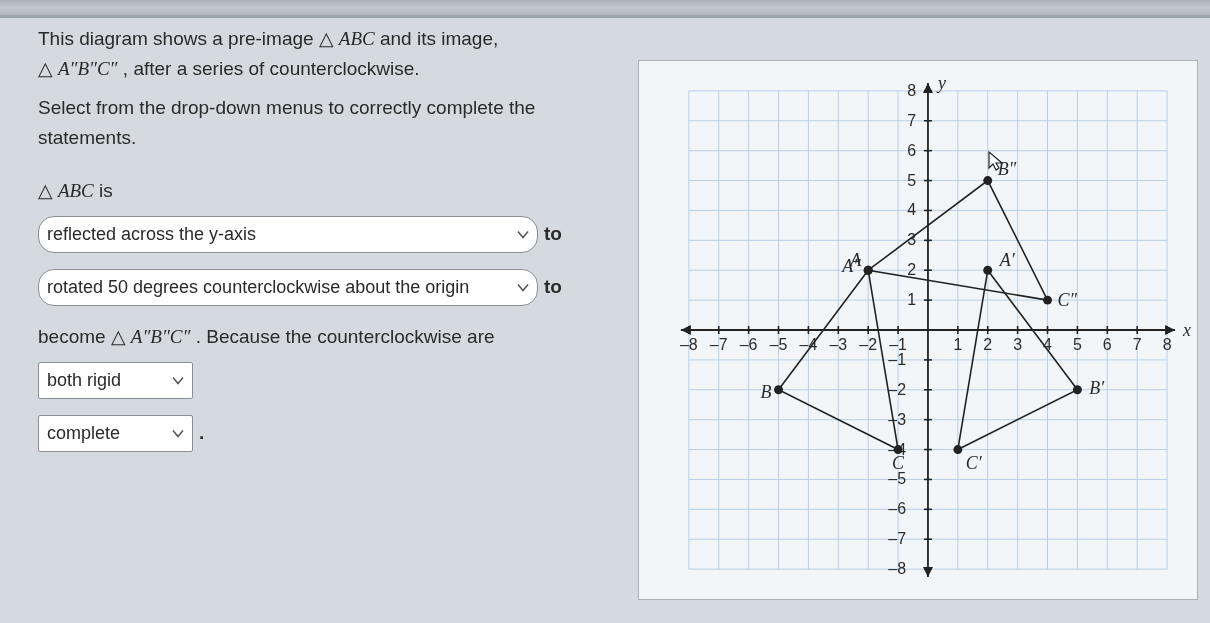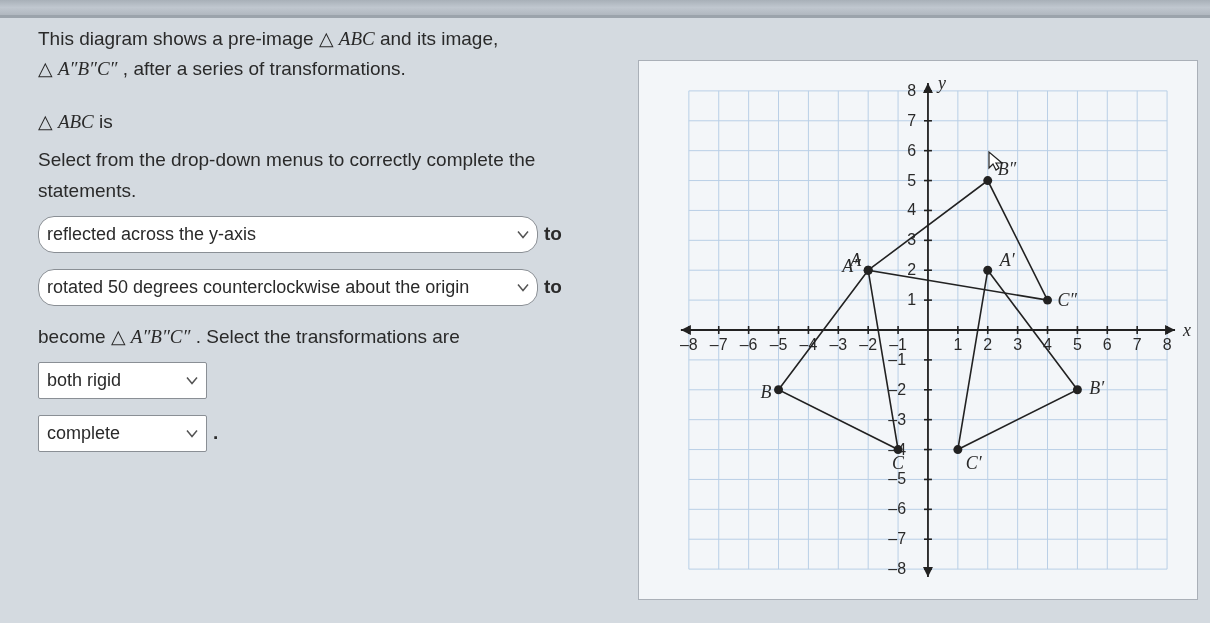--- a/index.html
+++ b/index.html
@@ -45,21 +45,21 @@
     min-height: 28px;
     vertical-align: middle;
   }
   .select .caret {
     position: absolute;
     right: 8px;
     top: 50%;
     transform: translateY(-50%);
   }
   .select.wide { width: 500px; border-radius: 16px; }
-  .select.narrow { width: 169px; }
+  .select.narrow { width: 155px; }
   .to-text { margin-left: 6px; font-weight: bold; }
   .row { margin: 10px 0 16px 0; display:flex; align-items:center;}
   .graph-panel {
     position: absolute;
     top: 60px;
     right: 12px;
     width: 560px;
     height: 540px;
     background: #f3f6f9;
     border: 1px solid #aab0b8;
@@ -82,31 +82,31 @@
 
 <div class="content">
 
   <p class="para">
     <span>This diagram shows a pre-image </span>
     <span class="tri">△</span>
     <span class="mathit">ABC</span>
     <span> and its image,</span><br>
     <span class="tri">△</span>
     <span class="mathit">A″B″C″</span>
-    <span> , after a series of transformations.</span>
+    <span> , after a series of counterclockwise.</span>
   </p>
+
+  <p class="para">Select from the drop-down menus to correctly complete the statements.</p>
 
   <p class="para" style="margin-top:22px;">
     <span class="tri">△</span>
     <span class="mathit">ABC</span>
     <span> is</span>
   </p>
 
-  <p class="para">Select from the drop-down menus to correctly complete the statements.</p>
-
   <div class="row">
     <span class="select wide">
       <span>reflected across the y-axis</span>
       <span class="caret">
         <svg width="12" height="10" viewBox="0 0 12 10">
             <path d="M1 2 L6 8 L11 2" fill="none" stroke="#555" stroke-width="1.5"></path>
           </svg>
       </span>
     </span>
     <span class="to-text">to</span>
@@ -122,21 +122,21 @@
           </svg>
       </span>
     </span>
     <span class="to-text">to</span>
   </div>
 
   <p class="para">
     <span>become </span>
     <span class="tri">△</span>
     <span class="mathit">A″B″C″</span>
-    <span> . Select the transformations are</span>
+    <span> . Because the counterclockwise are</span>
   </p>
 
   <div class="row">
     <span class="select narrow">
       <span>both rigid</span>
       <span class="caret">
         <svg width="12" height="10" viewBox="0 0 12 10">
             <path d="M1 2 L6 8 L11 2" fill="none" stroke="#555" stroke-width="1.5"></path>
           </svg>
       </span>

